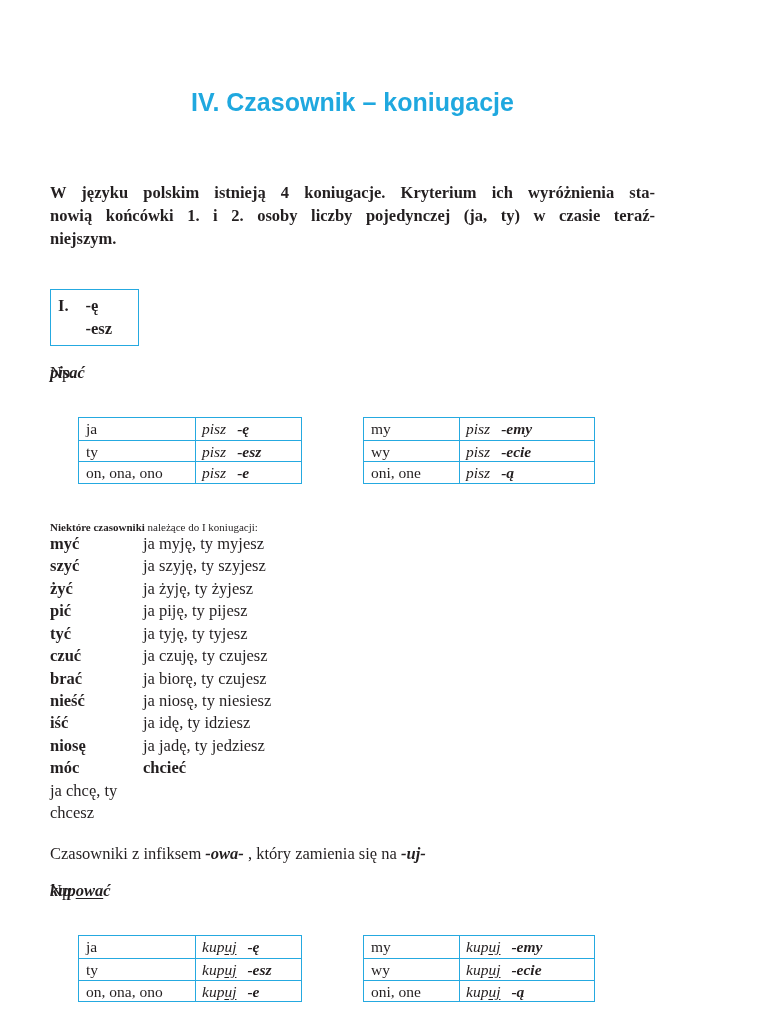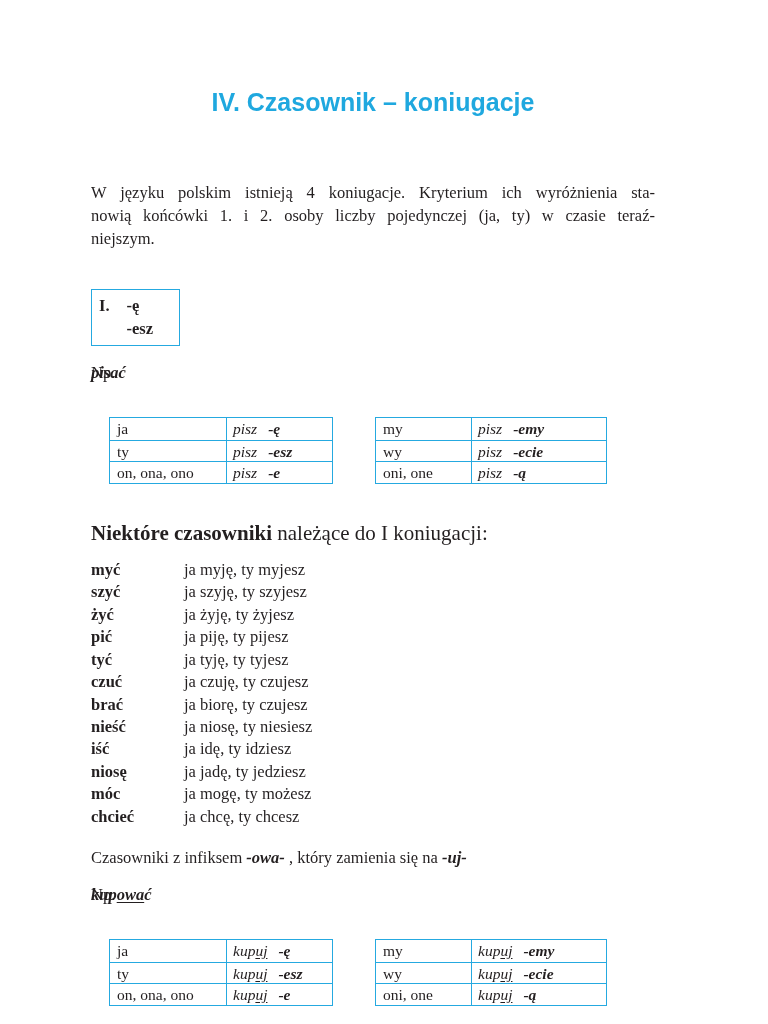--- a/index.html
+++ b/index.html
@@ -5,70 +5,69 @@
   * { margin: 0; padding: 0; box-sizing: border-box; }
   html, body { background: #ffffff; }
   body {
     width: 768px; height: 1024px;
     font-family: "Liberation Serif", serif;
     color: #231f20;
   }
   .page {
     position: relative;
     width: 768px; height: 1024px;
-    padding: 0 113px 0 91px;
+    padding: 0 113px 0 50px;
     overflow: hidden;
     background: #ffffff;
   }
   .title {
     margin-top: 88px;
     text-align: center;
     font-family: "Liberation Sans", sans-serif;
     font-weight: bold;
     font-size: 25px;
     color: #1fa8df;
   }
   .intro { margin-top: 64px; font-size: 16.5px; line-height: 23px; }
-  .intro .line { text-align: justify; }
+  .intro .line { text-align: justify; font-weight: bold; }
   .intro .line.full { text-align-last: justify; }
 
   .conj-box {
     margin-top: 39px;
     width: 89px; height: 57px;
     border: 1.5px solid #25a9e0;
     padding: 4px 7px;
     display: flex; gap: 17px;
     font-weight: bold; font-size: 16.5px; line-height: 23px;
   }
   .conj-box .endings { display: flex; flex-direction: column; }
 
   .example-line { position: relative; margin-top: 17px; height: 23px; font-size: 16.5px; }
   .example-verb {
     position: absolute; left: 0; right: 0;
     font-weight: bold; font-style: italic;
   }
 
-  .tables-row { display: flex; gap: 42px; margin-left: 18px; margin-top: 31px; }
+  .tables-row { display: flex; gap: 61px; margin-left: 28px; margin-top: 31px; }
   .ctable { border: 1.5px solid #25a9e0; font-size: 15.5px; background: #ffffff; }
   .t-sing { width: 224px; }
   .t-plur { width: 232px; }
   .crow { display: flex; height: 21.7px; line-height: 21.5px; }
   .crow + .crow { border-top: 1.4px solid #25a9e0; }
   .cell { overflow: hidden; white-space: nowrap; }
   .cell.pron { padding-left: 7px; border-right: 1.4px solid #25a9e0; }
   .t-sing .cell.pron { width: 117px; }
   .t-plur .cell.pron { width: 96px; }
   .cell.form { padding-left: 6px; flex: 1; font-style: italic; }
   .ending { font-weight: bold; font-style: italic; margin-left: 11px; }
 
-  .heading2 { margin-top: 37px; font-size: 21px; }
+  .heading2 { margin-top: 37px; font-size: 11px; }
   .bold { font-weight: bold; }
 
   .verb-list {
-    margin-top: 13px;
     display: grid;
     grid-template-columns: 93px auto;
     font-size: 16.5px;
     line-height: 22.4px;
   }
   .verb-inf { font-weight: bold; }
 
   .infix-note { margin-top: 20px; font-size: 16.5px; }
   .bi { font-weight: bold; font-style: italic; }
   .ul { text-decoration: underline; text-underline-offset: 2px; }
@@ -161,21 +160,20 @@
       <span>ja czuję, ty czujesz</span>
     <span class="verb-inf">brać</span>
       <span>ja biorę, ty czujesz</span>
     <span class="verb-inf">nieść</span>
       <span>ja niosę, ty niesiesz</span>
     <span class="verb-inf">iść</span>
       <span>ja idę, ty idziesz</span>
     <span class="verb-inf">niosę</span>
       <span>ja jadę, ty jedziesz</span>
     <span class="verb-inf">móc</span>
-      <span>ja mogę, ty możesz</span>
     <span class="verb-inf">chcieć</span>
       <span>ja chcę, ty chcesz</span>
   </div>
 
   <div class="infix-note">
     <span>Czasowniki z infiksem </span><span class="bi">-owa-</span><span> , który zamienia się na </span><span class="bi">-uj-</span>
   </div>
 
   <div class="example-line">
     <span>Np.</span>

